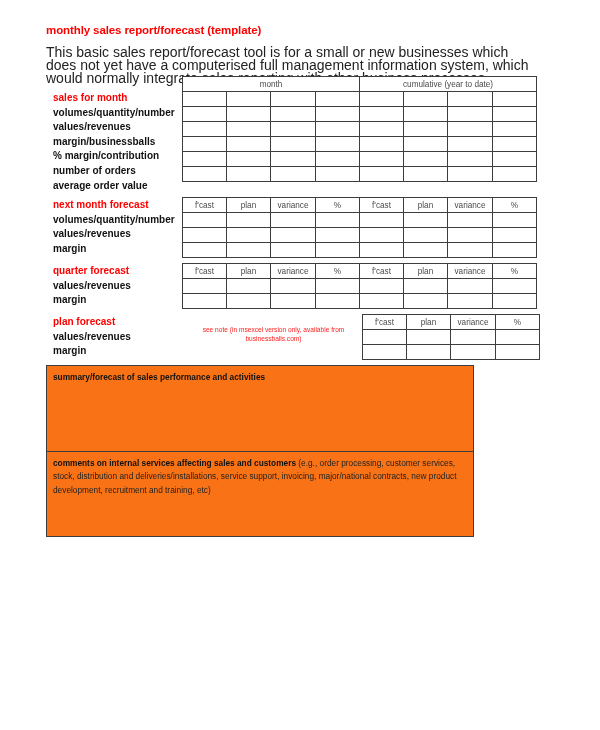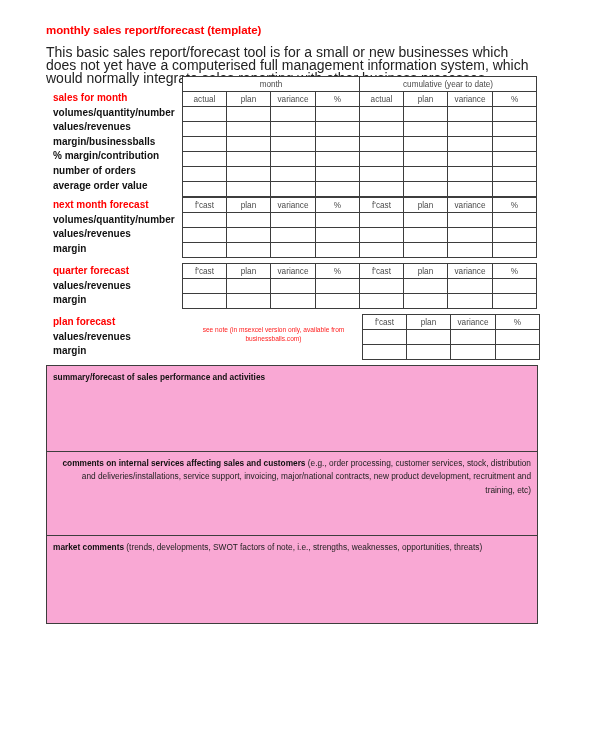--- a/index.html
+++ b/index.html
@@ -132,43 +132,43 @@
     font-size: 6.6px;
     line-height: 8.6px;
     color: #ff2020;
   }
 
   
   .boxes {
     position: absolute;
     left: 46px;
     top: 365px;
-    width: 492px;
+    width: 428px;
     border: 1px solid #3d3d3d;
     box-sizing: border-box;
-    background: #f9a8d4;
+    background: #f97316;
   }
   .box {
     box-sizing: border-box;
     border-bottom: 1px solid #3d3d3d;
     padding: 5px 6px 0 6px;
     overflow: hidden;
   }
   .box:last-child { border-bottom: none; }
   .box .cap {
     font-size: 8.3px;
     line-height: 13.4px;
     color: #222;
   }
   .box .cap b {
     font-weight: bold;
     color: #111;
   }
   #box-summary    { height: 86px; }
-  #box-comments   { height: 84px; text-align: right; }
+  #box-comments   { height: 84px; }
   #box-competitor { height: 84px; }
   #box-market     { height: 87px; }
 </style>
 </head>
 <body>
 
 <div class="page">
 
   <div class="title-row">
     <div class="doc-title">monthly sales report/forecast (template)</div>
@@ -195,30 +195,20 @@
       <col style="width:44px">
         <col style="width:44px">
         <col style="width:45px">
         <col style="width:44px">
     </colgroup>
     <thead>
       <tr>
         <th class="grp" colspan="4">month</th>
         <th class="grp" colspan="4">cumulative (year to date)</th>
       </tr>
-      <tr>
-        <th>actual</th>
-        <th>plan</th>
-        <th>variance</th>
-        <th>%</th>
-        <th>actual</th>
-        <th>plan</th>
-        <th>variance</th>
-        <th>%</th>
-      </tr>
     </thead>
     <tbody>
       <tr>
         <td class="cell"></td>
           <td class="cell"></td>
         <td class="cell"></td>
           <td class="cell"></td>
         <td class="cell"></td>
           <td class="cell"></td>
         <td class="cell"></td>
@@ -441,21 +431,16 @@
       </div>
     </div>
 
     <div class="box" id="box-comments">
       <div class="cap">
         <b>comments on internal services affecting sales and customers</b><span> (e.g., order processing, customer services, stock, distribution and deliveries/installations, service support, invoicing, major/national contracts, new product development, recruitment and training, etc)</span>
       </div>
     </div>
 
 
-    <div class="box" id="box-market">
-      <div class="cap">
-        <b>market comments</b><span> (trends, developments, SWOT factors of note, i.e., strengths, weaknesses, opportunities, threats)</span>
-      </div>
-    </div>
 
   </div>
 
 </div>
 
 </body></html>

